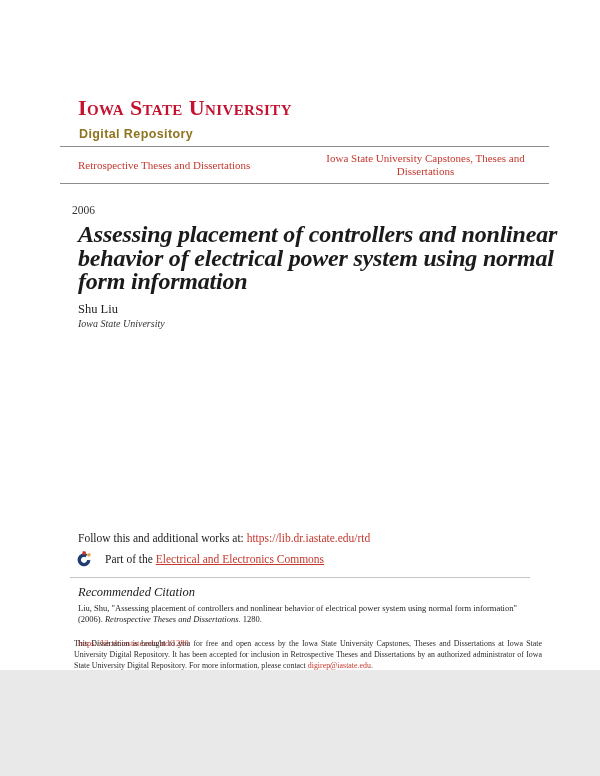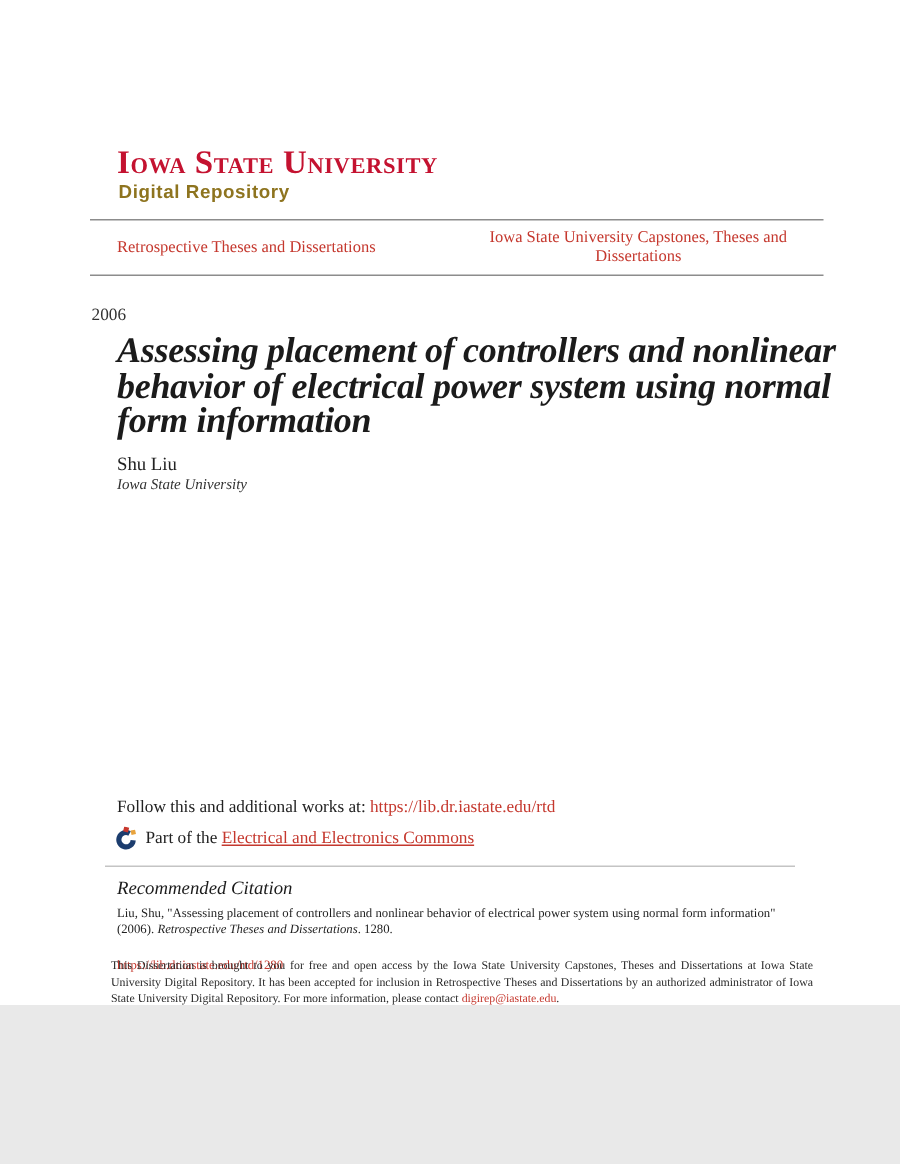--- a/index.html
+++ b/index.html
@@ -17,21 +17,21 @@
     position:absolute; left:78px; top:95px;
     font-family:"Liberation Serif", serif;
     font-variant:small-caps;
     font-weight:700;
     font-size:22px;
     letter-spacing:0.4px;
     color:#C41230;
     white-space:nowrap;
   }
   .subbrand {
-    position:absolute; left:79px; top:121px;
+    position:absolute; left:79px; top:127px;
     font-family:"Liberation Sans", sans-serif;
     font-weight:700;
     font-size:12.5px;
     letter-spacing:0.4px;
     color:#8E741F;
     white-space:nowrap;
   }
   
   .navbar {
     position:absolute; left:60px; top:146px;
@@ -46,40 +46,40 @@
     text-decoration:none;
     white-space:nowrap;
   }
   .nav-right {
     width:245px; margin-right:1px;
     font-size:11px; line-height:13.5px; color:#C5382E;
     text-decoration:none;
     text-align:center;
   }
   
-  .year  { position:absolute; left:61px; top:204px; font-size:11.5px; color:#333333; }
+  .year  { position:absolute; left:72px; top:204px; font-size:11.5px; color:#333333; }
   .title {
     position:absolute; left:78px; top:223px;
     width:482px;
     font-size:24px; line-height:23.5px;
     letter-spacing:-0.2px;
     color:#1B1B1B;
     font-style:italic;
   }
   .author { position:absolute; left:78px; top:302px; font-size:12.5px; color:#222222; }
   .affil  { position:absolute; left:78px; top:318px; font-size:10px; font-style:italic; color:#333333; }
   
   .follow {
     position:absolute; left:78px; top:532px;
     font-size:11.5px; color:#222222; white-space:nowrap;
   }
   .partof {
     position:absolute; left:76px; top:551px;
     font-size:11.5px; color:#222222;
-    display:flex; align-items:center; gap:5px; white-space:nowrap;
+    display:flex; align-items:center; gap:13px; white-space:nowrap;
   }
   a.red-link { color:#C5382E; text-decoration:none; }
   a.red-link-underline { color:#C5382E; text-decoration:underline; }
   .dc-icon { display:inline-block; width:16px; height:16px; }
   
   .divider {
     position:absolute; left:70px; top:577px;
     width:460px; height:0;
     border-top:1px solid #C4C4C4;
   }

